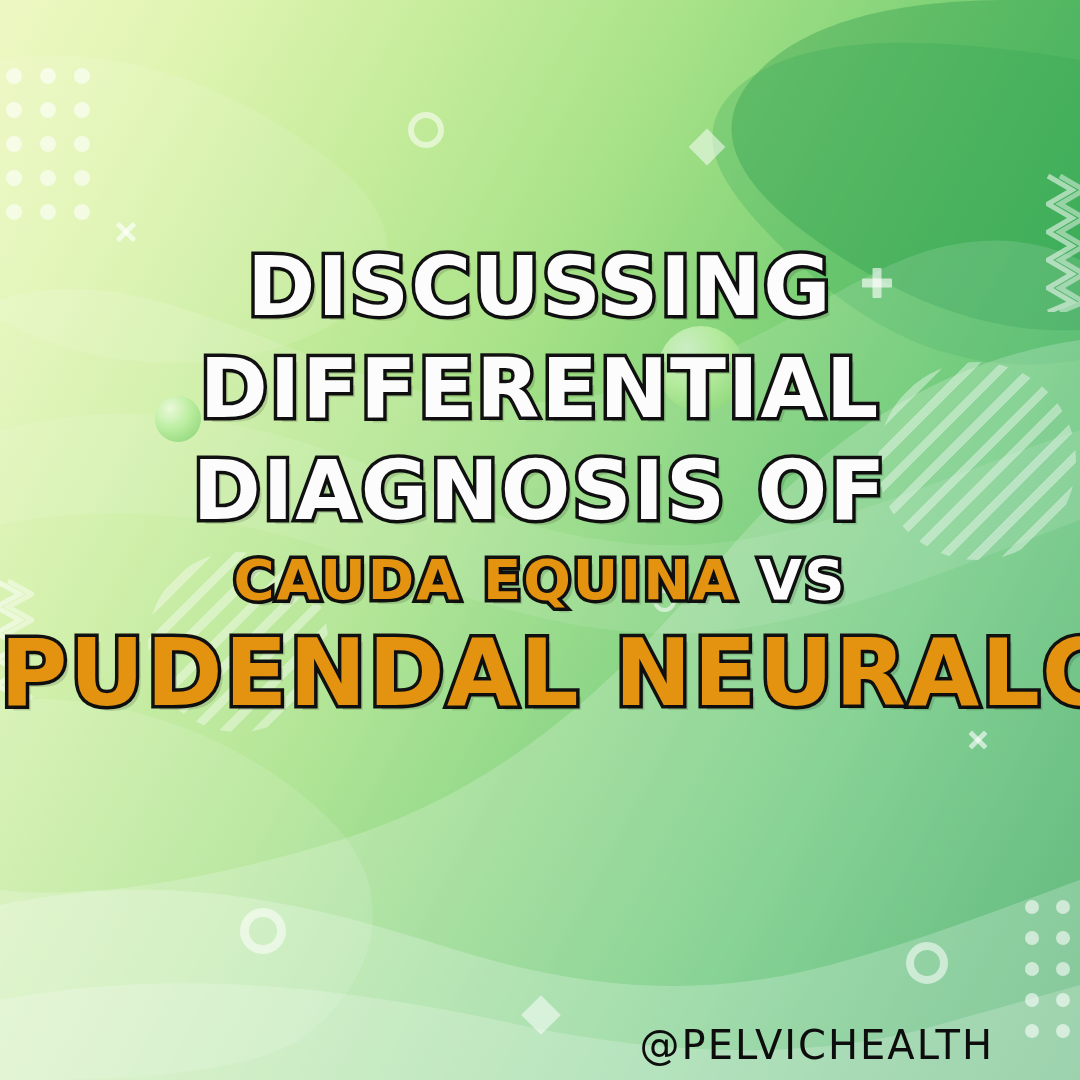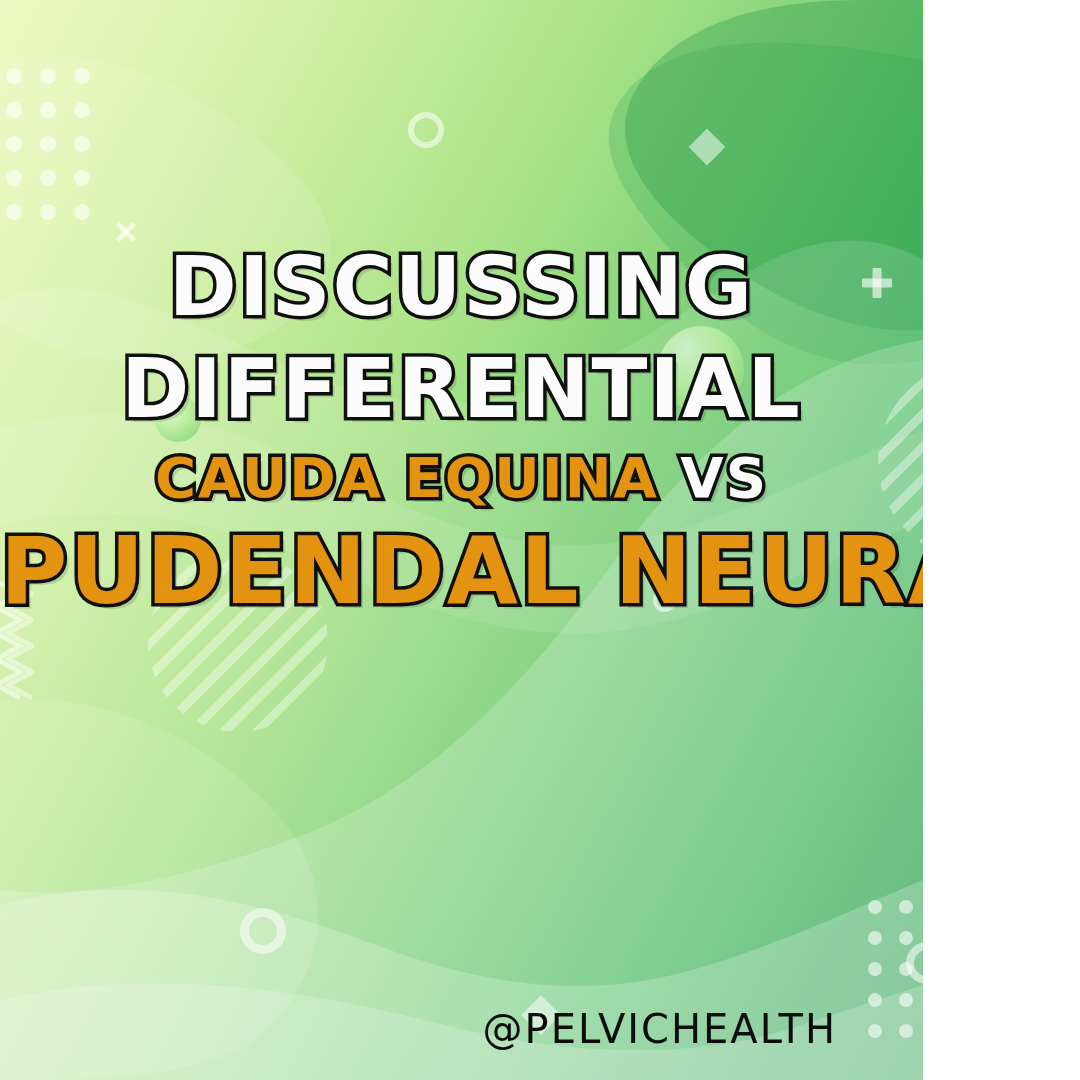--- a/index.html
+++ b/index.html
@@ -1,21 +1,21 @@
 <!DOCTYPE html>
 <html><head>
 <meta charset="utf-8">
 <style>
   * { margin:0; padding:0; box-sizing:border-box; }
   html,body { width:1080px; height:1080px; overflow:hidden; background:#fff; }
   body { font-family:"Liberation Sans", sans-serif; }
 
   #poster{
     position:relative;
-    width:923px; height:1080px;
+    width:1080px; height:1080px;
     overflow:hidden;
     background:linear-gradient(118deg,
         #edf8c2 0%,
         #e2f5b4 11%,
         #c8ed9d 26%,
         #a8e288 42%,
         #7ed177 58%,
         #56c169 74%,
         #34ab55 88%,
         #1f9a46 100%);
@@ -98,21 +98,21 @@
     paint-order:stroke fill;
     font-size:56px;
     text-shadow:5px 5px 0 rgba(0,0,0,.13);
   }
   .hl-orange .vs{ color:#fcfcfc; }
   .hl-line.last{ font-size:92px; margin-bottom:0; }
 
   
   .handle{
     position:absolute;
-    right:86px; bottom:28px;
+    right:86px; bottom:12px;
     font-family:"DejaVu Sans", sans-serif;
     font-size:40px;
     font-weight:400;
     letter-spacing:2px;
     color:#0d0d0d;
     white-space:nowrap;
   }
 </style>
 </head>
 <body>
@@ -203,19 +203,20 @@
     <polyline points="14,4 38,18 14,32 38,46 14,60 38,74 14,88 38,102 14,116 38,130 14,140" fill="none" stroke="rgba(255,255,255,.45)" stroke-width="5"></polyline>
   </svg>
   <svg class="deco" style="left:-6px; top:578px; width:40px; height:125px;" viewBox="0 0 40 125">
     <polyline points="2,3 26,16 2,29 26,42 2,55 26,68 2,81 26,94 2,107 26,120" fill="none" stroke="rgba(255,255,255,.55)" stroke-width="5"></polyline>
     <polyline points="14,3 38,16 14,29 38,42 14,55 38,68 14,81 38,94 14,107 38,120" fill="none" stroke="rgba(255,255,255,.45)" stroke-width="5"></polyline>
   </svg>
 
   <div class="headline">
     <span class="hl-line hl-white">DISCUSSING</span>
     <span class="hl-line hl-white">DIFFERENTIAL</span>
+    <span class="hl-line hl-white">DIAGNOSIS OF</span>
     <span class="hl-line hl-orange"><span>CAUDA EQUINA </span><span class="vs">VS</span></span>
     <span class="hl-line hl-orange last">PUDENDAL NEURALGIA</span>
   </div>
 
   <div class="handle">@PELVICHEALTH</div>
 
 </div>
 
 </body></html>

